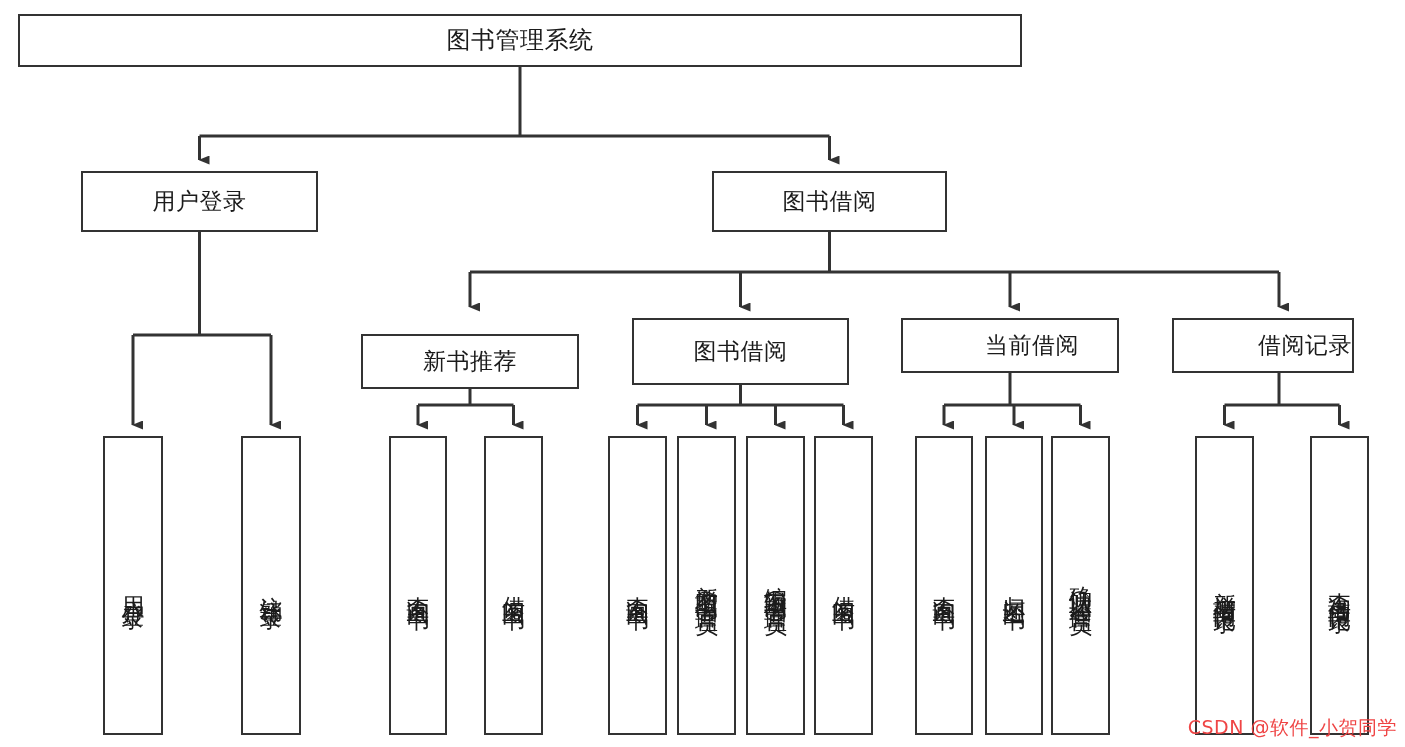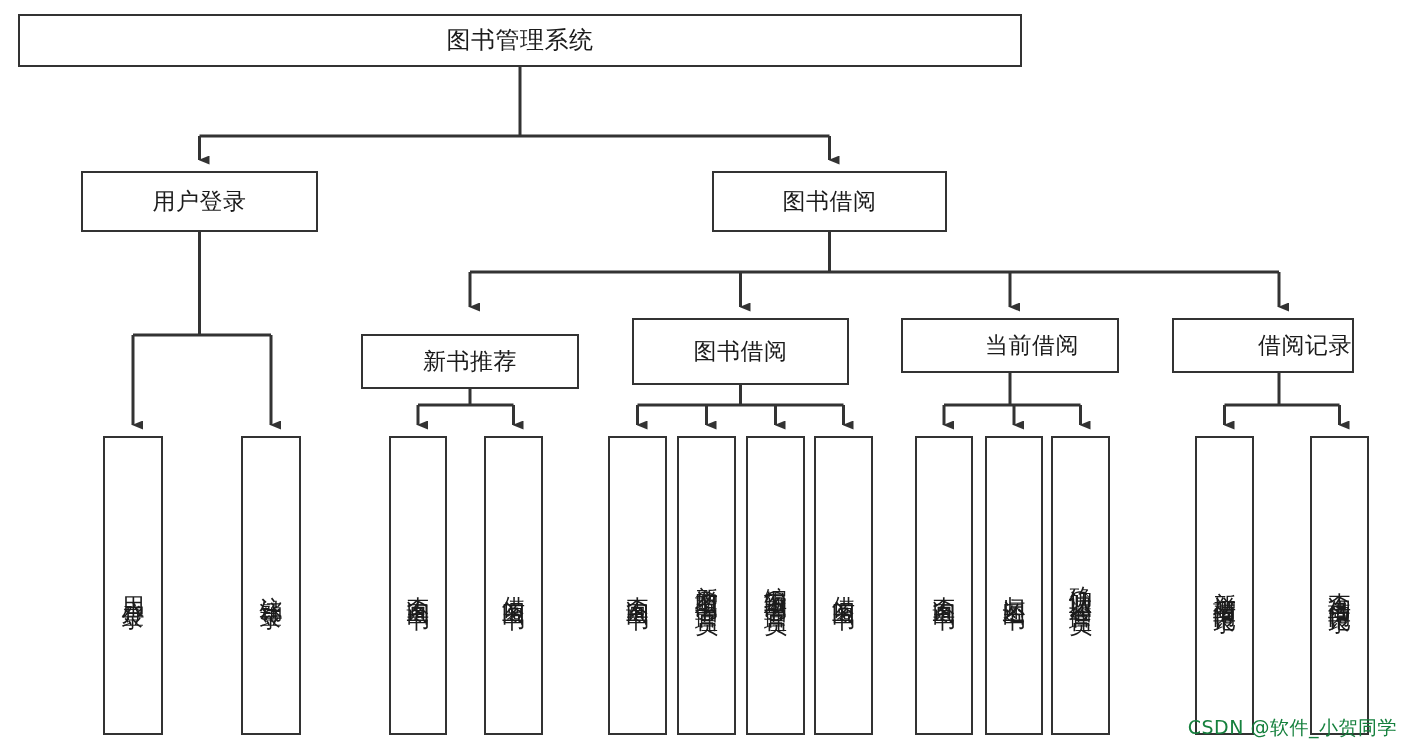--- a/index.html
+++ b/index.html
@@ -62,21 +62,21 @@
     line-height: 1.0;
     letter-spacing: 4px;
     white-space: nowrap;
     max-height: 100%;
   }
   #watermark {
     position: absolute;
     right: 8px;
     bottom: 6px;
     font-size: 19px;
-    color: #15803d;
+    color: #ef4444;
     white-space: nowrap;
     letter-spacing: 0.5px;
     pointer-events: none;
   }
 </style>
 </head>
 <body>
 
 <div id="diagram-root">
 

